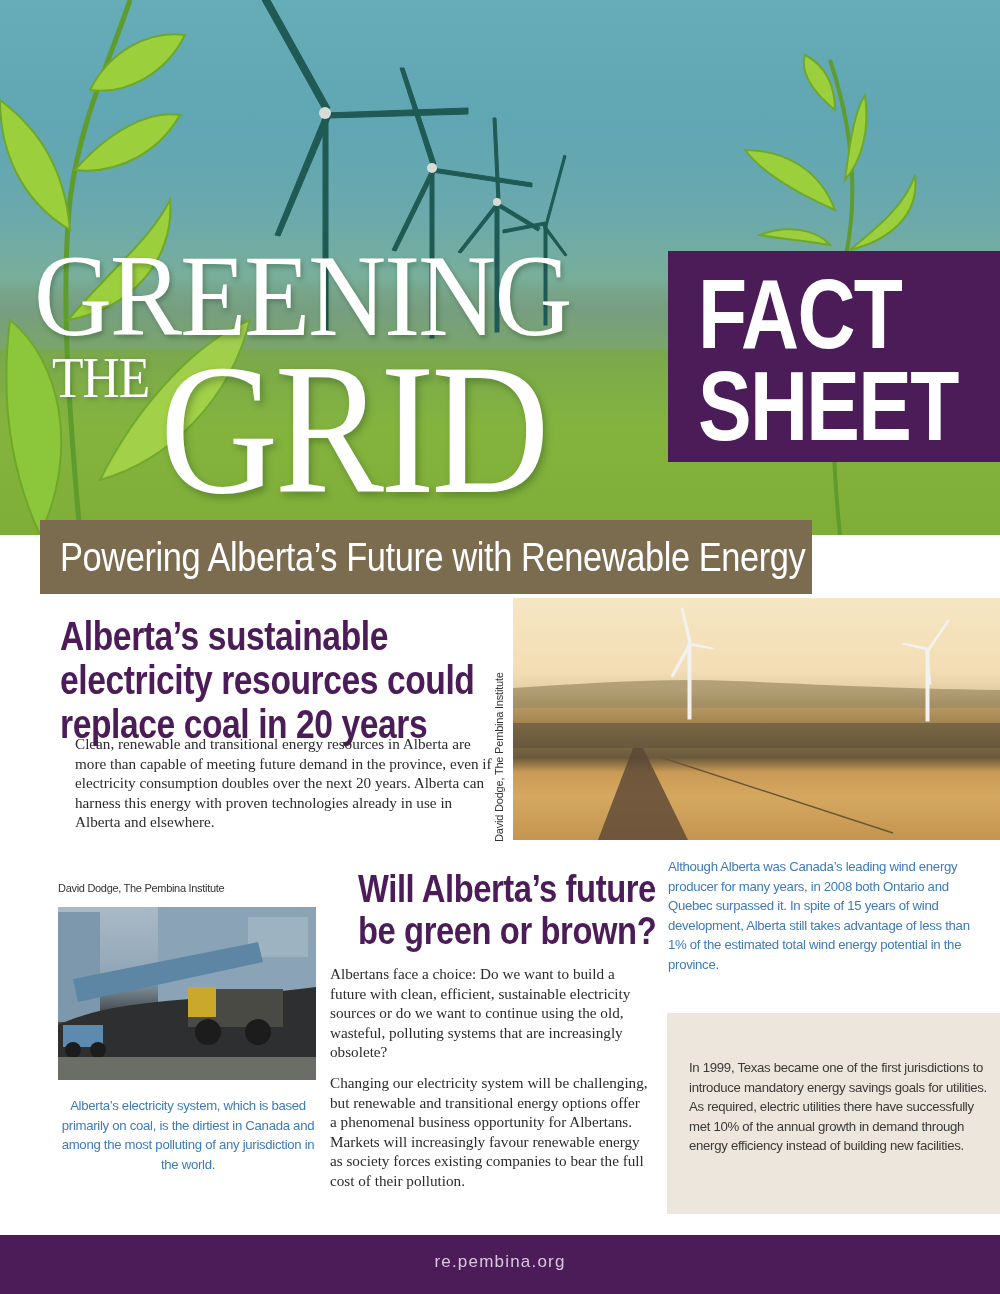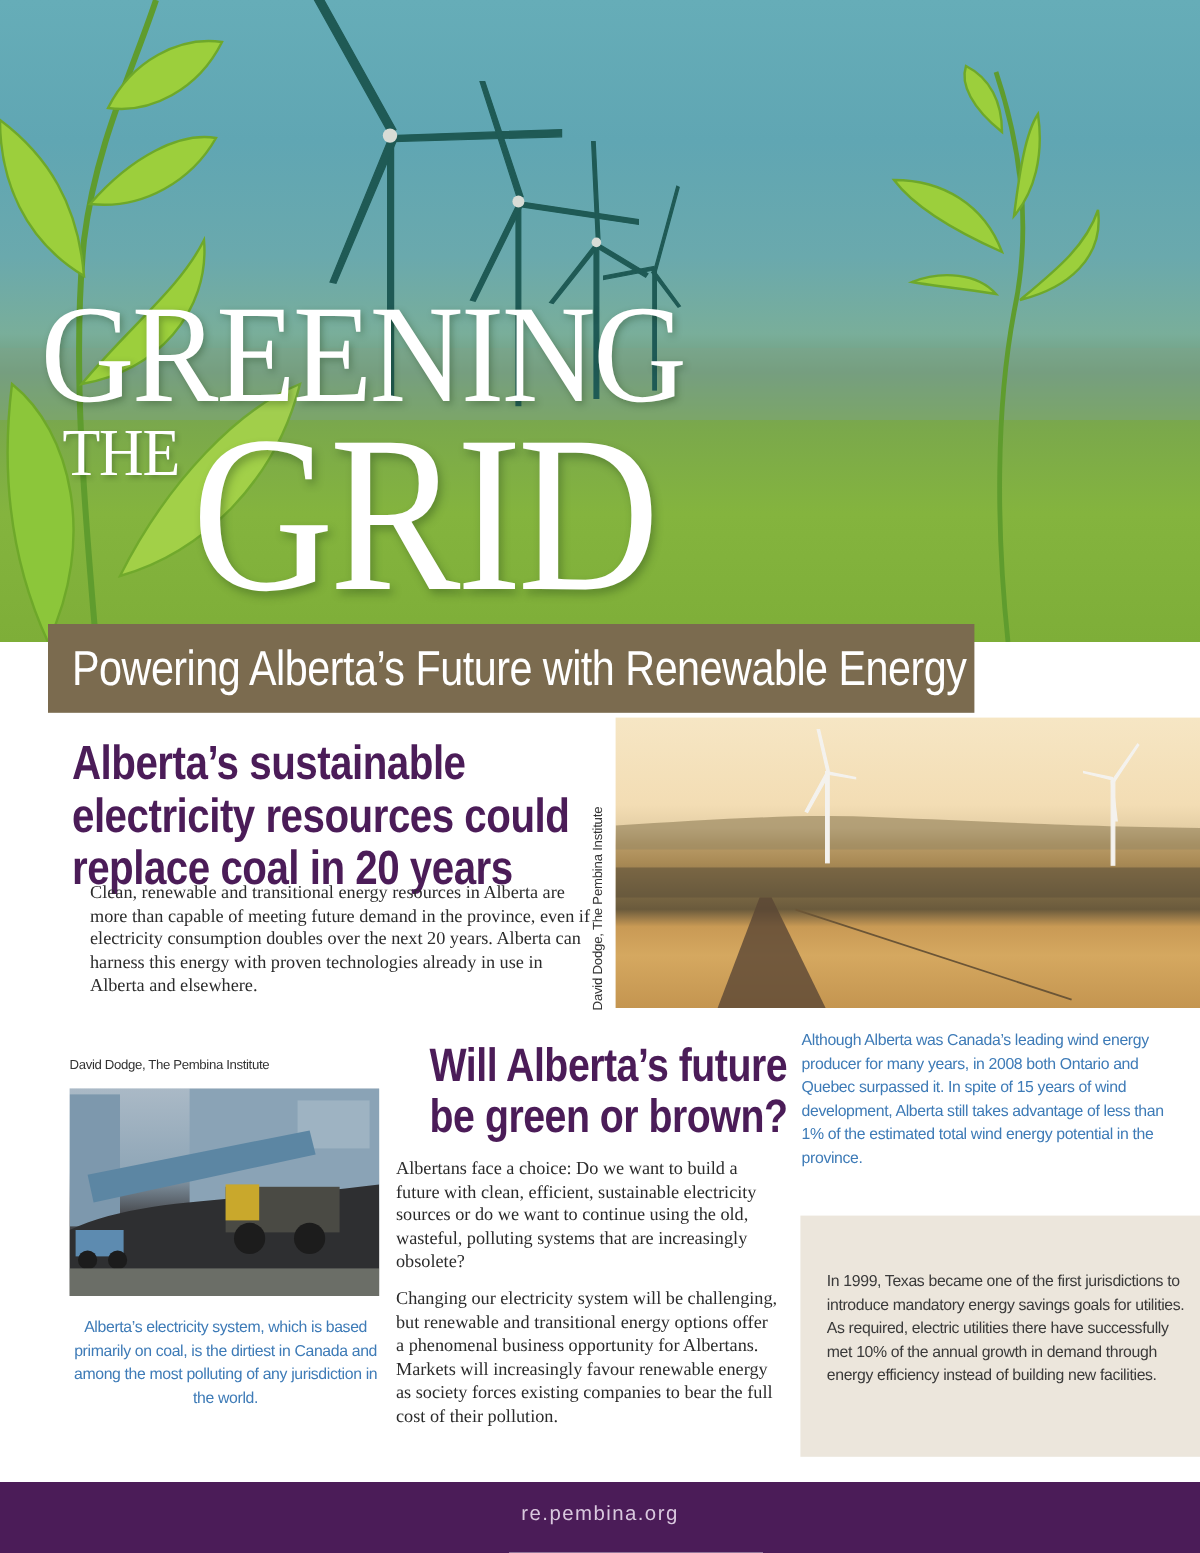--- a/index.html
+++ b/index.html
@@ -208,20 +208,24 @@
       <path d="M845,180 C850,140 855,110 865,95 C870,130 862,160 845,180 Z"></path>
       <path d="M850,250 C880,225 905,205 915,175 C920,215 890,240 850,250 Z"></path>
       <path d="M830,245 C800,240 775,238 760,235 C785,225 815,228 830,245 Z"></path>
     </g>
   </svg>
 
   <div class="title-greening">GREENING</div>
   <div class="title-the">THE</div>
   <div class="title-grid">GRID</div>
 
+  <div class="fact-box">
+    <div class="line l1">FACT</div>
+    <div class="line l2">SHEET</div>
+  </div>
 </div>
 
 <div class="subtitle-band">
   <span>Powering Alberta’s Future with Renewable Energy</span>
 </div>
 
 <h1 class="h-main">
   <span>Alberta’s sustainable</span>
   <span>electricity resources could</span>
   <span>replace coal in 20 years</span>

